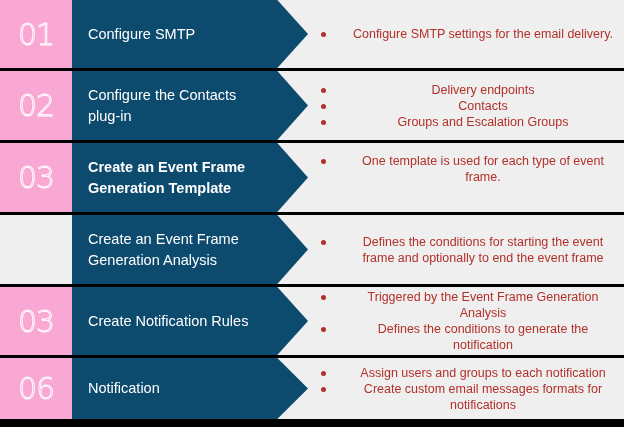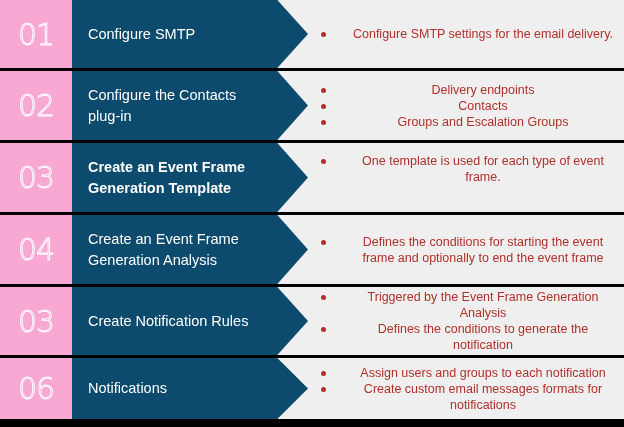--- a/index.html
+++ b/index.html
@@ -84,23 +84,20 @@
       <div class="title bold">Create an Event Frame Generation Template</div>
     </div>
   <div class="desc" style="justify-content:flex-start;padding-top:10px;">
     <ul>
       <li>One template is used for each type of event frame.</li>
     </ul>
   </div>
 </div>
 
 <div class="row" style="top:215px;height:69px;">
-  <div class="num">
-      <span>04</span>
-    </div>
   <div class="band">
       <div class="title">Create an Event Frame Generation Analysis</div>
     </div>
   <div class="desc">
     <ul>
       <li>Defines the conditions for starting the event frame and optionally to end the event frame</li>
     </ul>
   </div>
 </div>
 
@@ -117,21 +114,21 @@
       <li>Defines the conditions to generate the notification</li>
     </ul>
   </div>
 </div>
 
 <div class="row" style="top:358px;height:61px;padding-left:32px;">
   <div class="num">
       <span>06</span>
     </div>
   <div class="band">
-      <div class="title">Notifications</div>
+      <div class="title">Notification</div>
     </div>
   <div class="desc">
     <ul>
       <li>Assign users and groups to each notification</li>
       <li>Create custom email messages formats for notifications</li>
     </ul>
   </div>
 </div>
 
 </body></html>

